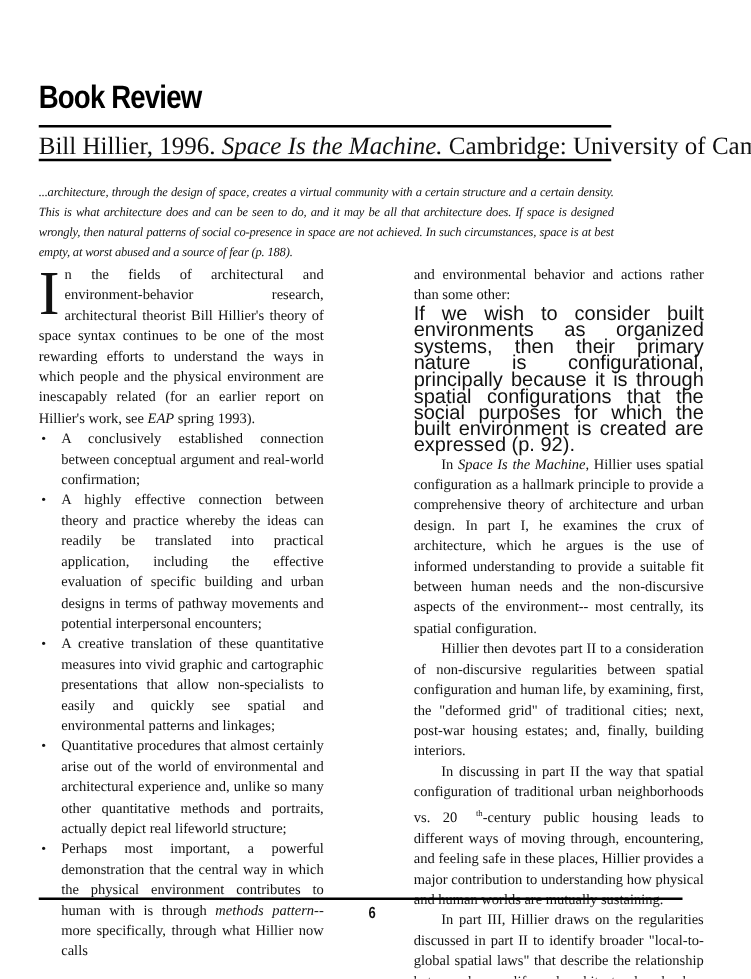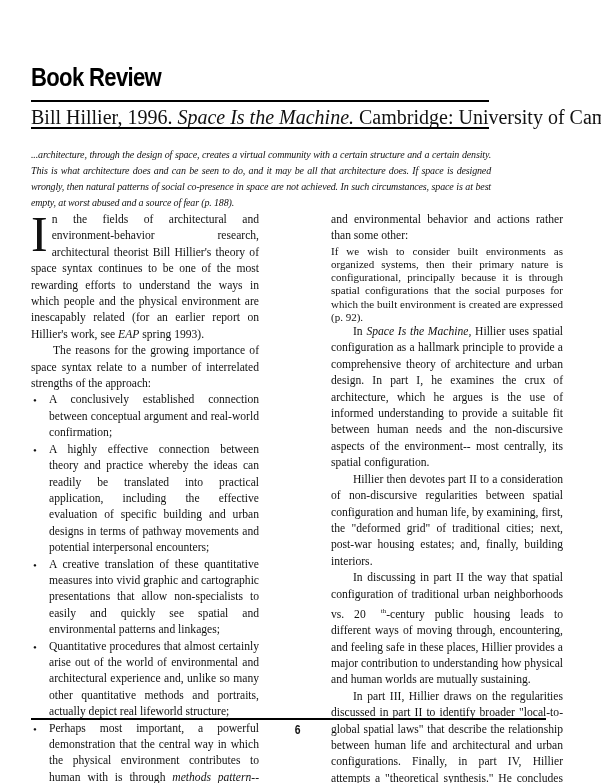--- a/index.html
+++ b/index.html
@@ -10,38 +10,37 @@
   .quote { position: absolute; left: 31px; top: 147px; width: 460px; font-size: 10px; font-style: italic; line-height: 16px; text-align: justify; letter-spacing: -0.15px; }
   .col { position: absolute; top: 212px; width: 228px; font-size: 11.6px; line-height: 16.4px; text-align: justify; }
   .col-left { left: 31px; }
   .col-right { left: 331px; width: 232px; }
   .col p { margin: 0; }
   .indent { text-indent: 22px; }
   .dropcap { float: left; font-size: 50px; line-height: 40px; margin: 2px 4px 0 0; font-family: "Liberation Serif", serif; }
   ul.bullets { list-style: none; padding: 0; margin: 0; }
   ul.bullets li { position: relative; padding-left: 18px; }
   ul.bullets li::before { content: "\2022"; position: absolute; left: 2px; top: 0; font-size: 11px; }
-  .block-quote { font-size: 11px; line-height: 13.2px; margin: 14px 0 20px 0; text-align: justify; font-family: Liberation Serif, serif; }
+  .block-quote { font-size: 16px; line-height: 13.2px; margin: 14px 0 20px 0; text-align: justify; font-family: Liberation Sans, sans-serif; }
   sup { font-size: 7px; margin-left: 15px; }
   .foot-rule { position: absolute; left: 31px; top: 718px; width: 515px; border-top: 2px solid #000; }
   .page-num { position: absolute; left: 294px; top: 722px; font-family: "Liberation Sans", sans-serif; font-weight: bold; font-size: 13px; transform: scaleX(0.8); }
 </style>
 </head>
 <body>
 
 <div class="title">Book Review</div>
 <div class="rule" style="top:100px"></div>
 <div class="citation"><span>Bill Hillier, 1996. </span><i>Space Is the Machine.</i><span> Cambridge: University of Cambridge Press.</span></div>
 <div class="rule" style="top:127px"></div>
 
 <div class="quote">...architecture, through the design of space, creates a virtual community with a certain structure and a certain density. This is what architecture does and can be seen to do, and it may be all that architecture does. If space is designed wrongly, then natural patterns of social co-presence in space are not achieved. In such circumstances, space is at best empty, at worst abused and a source of fear (p. 188).</div>
 
 <div class="col col-left">
   <p><span class="dropcap">I</span><span>n the fields of architectural and environment-behavior research, architectural theorist Bill Hillier's theory of space syntax continues to be one of the most rewarding efforts to understand the ways in which people and the physical environment are inescapably related (for an earlier report on Hillier's work, see </span><i>EAP</i><span> spring 1993).</span></p>
-  <p class="indent">The reasons for the growing importance of space syntax relate to a number of interrelated strengths of the approach:</p>
   <ul class="bullets">
     <li>A conclusively established connection between conceptual argument and real-world confirmation;</li>
     <li>A highly effective connection between theory and practice whereby the ideas can readily be translated into practical application, including the effective evaluation of specific building and urban designs in terms of pathway movements and potential interpersonal encounters;</li>
     <li>A creative translation of these quantitative measures into vivid graphic and cartographic presentations that allow non-specialists to easily and quickly see spatial and environmental patterns and linkages;</li>
     <li>Quantitative procedures that almost certainly arise out of the world of environmental and architectural experience and, unlike so many other quantitative methods and portraits, actually depict real lifeworld structure;</li>
     <li><span>Perhaps most important, a powerful demonstration that the central way in which the physical environment contributes to human with is through </span><i>methods pattern</i><span>--more specifically, through what Hillier now calls </span></li>
   </ul>
 </div>
 
 <div class="col col-right">

